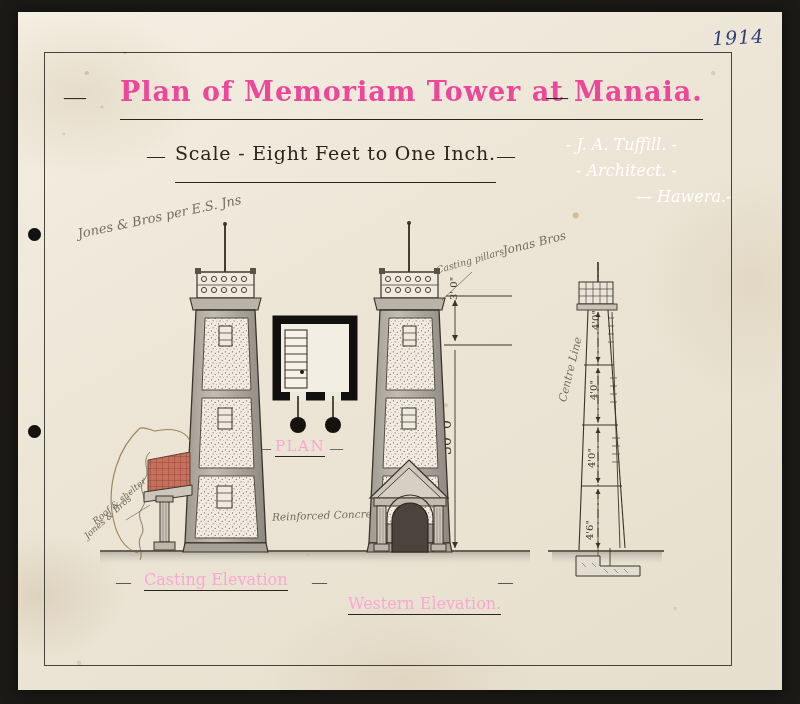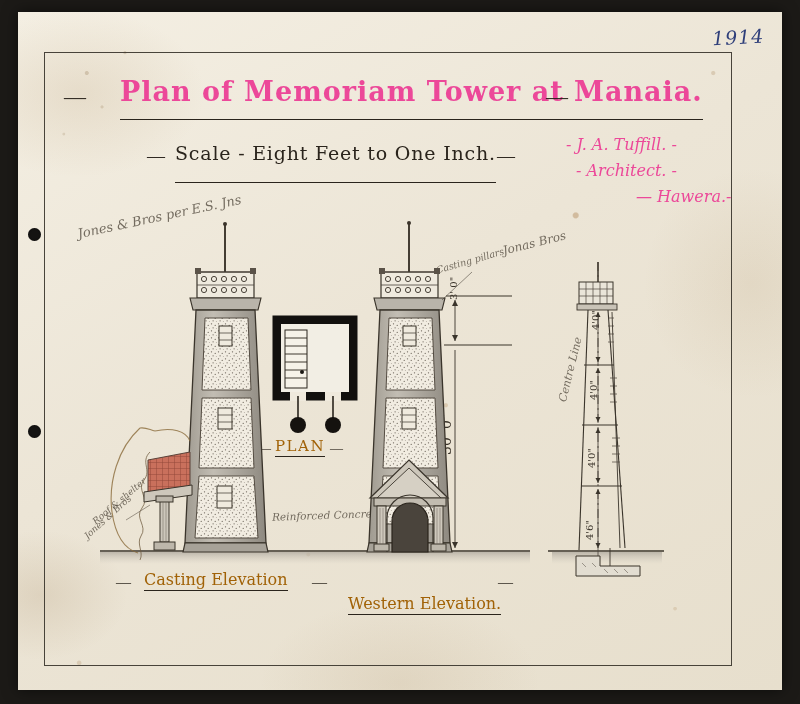--- a/index.html
+++ b/index.html
@@ -46,41 +46,41 @@
     font-family:"DejaVu Serif",serif;letter-spacing:1px;
     border-bottom:1.6px solid #2a241c;padding-bottom:12px;color:#ec4899;}
   #title-dash-l{left:64px;top:84px;font-size:22px;color:#2a241c;}
   #title-dash-r{left:546px;top:84px;font-size:22px;color:#2a241c;}
 
   #subtitle{left:175px;top:142px;font-size:19px;font-family:"DejaVu Serif",serif;
     letter-spacing:.8px;border-bottom:1.4px solid #2a241c;padding-bottom:18px;color:#2a241c;}
   #sub-dash-l{left:147px;top:146px;font-size:18px;}
   #sub-dash-r{left:497px;top:146px;font-size:18px;}
 
-  .sig{font-family:"DejaVu Serif",serif;font-style:italic;font-size:16px;color:#ec4899;}
+  .sig{font-family:"DejaVu Serif",serif;font-style:italic;font-size:16px;color:#ffffff;}
   #arch-name{left:566px;top:135px;}
   #arch-role{left:576px;top:161px;}
   #arch-town{left:636px;top:187px;}
 
   #year{position:absolute;left:712px;top:26px;font-size:19px;color:#2f3f7a;
     font-family:"DejaVu Serif",serif;font-style:italic;letter-spacing:1px;
     transform:rotate(-3deg);}
 
   .pencil{position:absolute;color:#5e564a;font-family:"DejaVu Serif",serif;
     font-style:italic;font-size:12px;opacity:.85;white-space:nowrap;}
   #note-jones{left:76px;top:208px;transform:rotate(-12deg);font-size:13px;line-height:1.35;}
   #note-jonas{left:502px;top:236px;transform:rotate(-14deg);font-size:12px;}
   #note-casting{left:435px;top:255px;transform:rotate(-16deg);font-size:9.5px;line-height:1.25;}
   #note-columns{left:272px;top:508px;transform:rotate(-2deg);font-size:10.5px;line-height:1.3;text-align:center;}
   #note-shelter{left:86px;top:496px;transform:rotate(-40deg);font-size:9px;}
   #note-armadillo{left:78px;top:512px;transform:rotate(-42deg);font-size:9px;}
   #note-centre{left:556px;top:400px;transform:rotate(-76deg);transform-origin:left top;font-size:11px;}
 
   .caption{position:absolute;font-family:"DejaVu Serif",serif;font-size:16px;
-    color:#a16207;border-bottom:1.3px solid #2a241c;padding-bottom:1px;white-space:nowrap;}
+    color:#f9a8d4;border-bottom:1.3px solid #2a241c;padding-bottom:1px;white-space:nowrap;}
   #cap-south{left:144px;top:570px;}
   #cap-west{left:348px;top:594px;}
   #cap-dash-l{position:absolute;left:116px;top:574px;font-size:15px;color:#2a241c;}
   #cap-dash-m{position:absolute;left:312px;top:574px;font-size:15px;color:#2a241c;}
   #cap-dash-r{position:absolute;left:498px;top:574px;font-size:15px;color:#2a241c;}
   #cap-plan{left:275px;top:437px;font-size:15px;letter-spacing:1.5px;}
   #cap-plan-dl{position:absolute;left:258px;top:440px;font-size:13px;color:#2a241c;}
   #cap-plan-dr{position:absolute;left:330px;top:440px;font-size:13px;color:#2a241c;}
 
   .dimtxt{position:absolute;font-family:"DejaVu Serif",serif;font-size:11px;color:#3a332a;}

